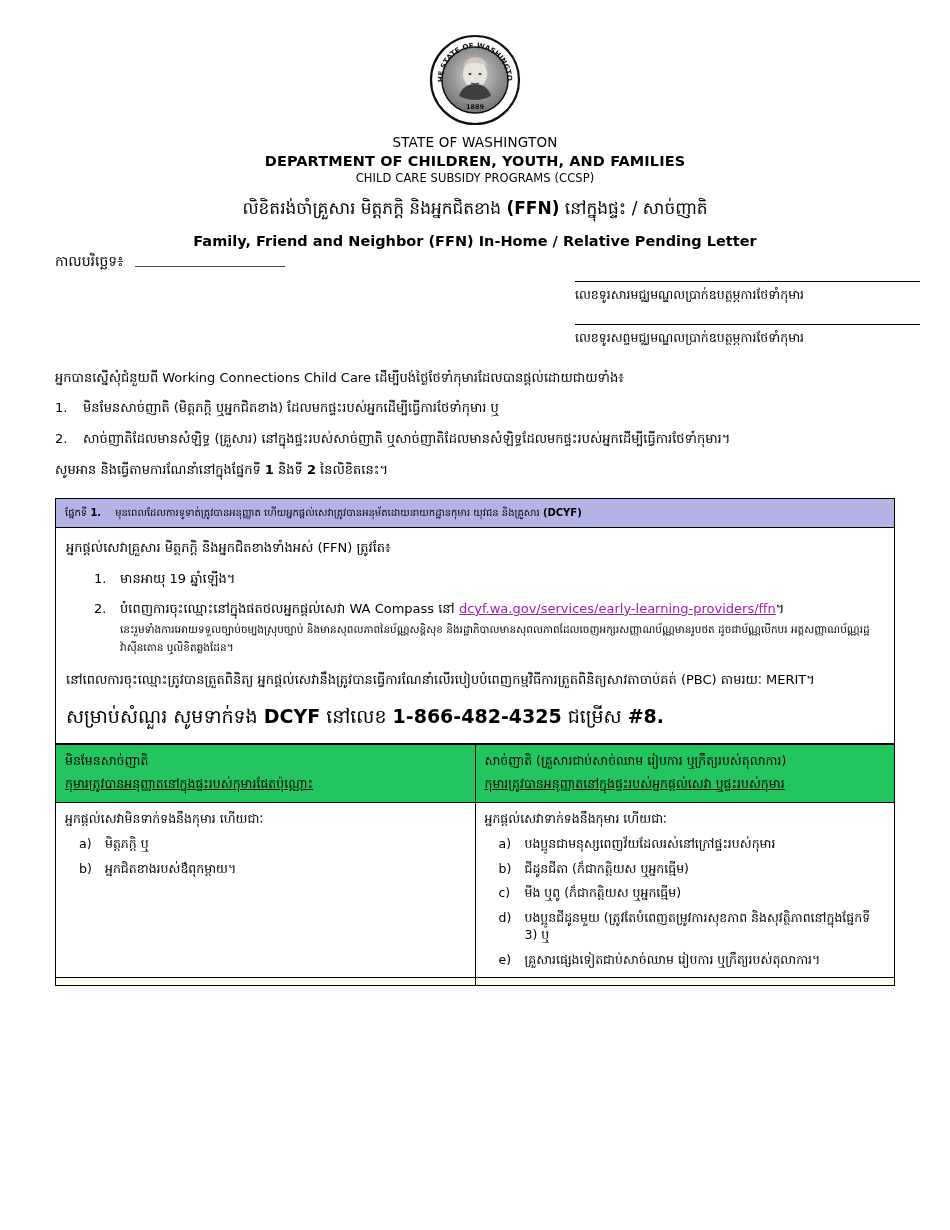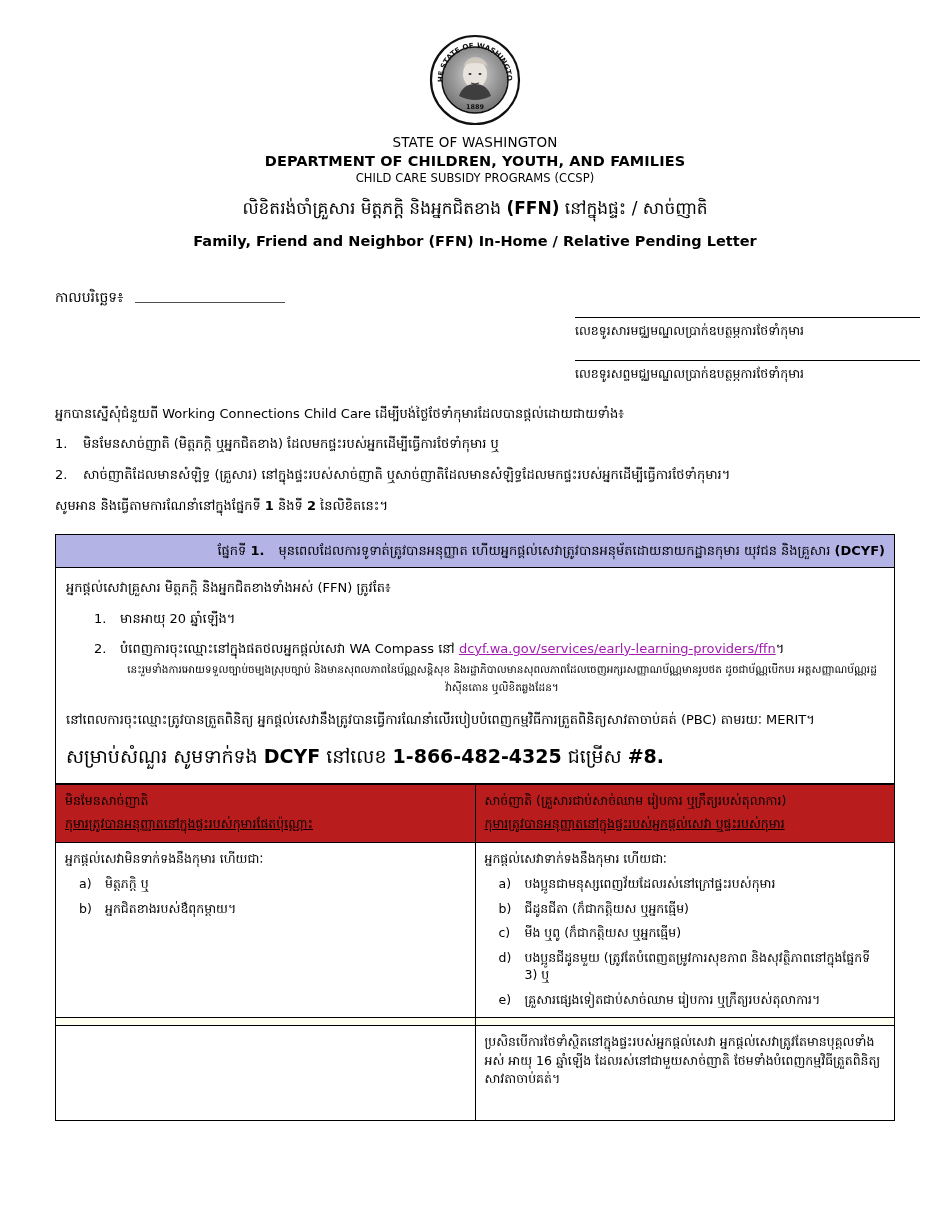--- a/index.html
+++ b/index.html
@@ -64,21 +64,20 @@
   }
   .title-km b { font-weight: bold; }
   .title-en {
     font-size: 14.5px;
     font-weight: bold;
     margin-top: 10px;
   }
 
   
   .date-row {
-    margin-top: 36px;
     display: flex;
     align-items: flex-end;
     height: 20px;
   }
   .date-label {
     font-size: 14px;
     line-height: 1.2;
   }
   .date-rule {
     width: 150px;
@@ -140,24 +139,23 @@
   
   .part-box {
     margin-top: 19px;
     border: 1px solid #000;
     box-sizing: border-box;
   }
   .part-head {
     background: #b3b3e6;
     border-bottom: 1px solid #000;
     padding: 7px 9px 8px 9px;
-    font-size: 13px;
+    font-size: 10px;
     line-height: 1.35;
     display: flex;
-    justify-content: flex-end;
   }
   .part-head-lbl {
     font-weight: normal;
     white-space: nowrap;
   }
   .part-head-lbl b { font-weight: bold; }
   .part-head-txt {
     margin-left: 14px;
   }
   .part-head-txt b { font-weight: bold; }
@@ -188,21 +186,20 @@
   .pb-text { flex: 1; }
   a.dcyf-link {
     color: #a21caf;
     text-decoration: underline;
   }
   .pb-note {
     font-size: 10.5px;
     line-height: 1.7;
     padding-left: 54px;
     margin-top: 3px;
-    text-align: center;
   }
   .pb-pbc {
     font-size: 13px;
     line-height: 1.45;
     margin-top: 14px;
   }
   .pb-phone {
     font-size: 19px;
     line-height: 1.45;
     margin-top: 13px;
@@ -217,21 +214,21 @@
     margin-top: 0;
   }
   .tbl td {
     border: 1px solid #000;
     vertical-align: top;
     padding: 7px 9px 9px 9px;
     font-size: 12.5px;
     line-height: 1.45;
   }
   .tbl td.head-cell {
-    background: #b91c1c;
+    background: #22c55e;
     border-bottom: 1px solid #000;
     margin-top: 45px;
   }
   .head-t1 { font-size: 12.5px; }
   .head-t2 {
     font-size: 12.5px;
     text-decoration: underline;
     margin-top: 5px;
   }
   .cell-lead {
@@ -351,21 +348,21 @@
       <span class="part-head-lbl"><span>ផ្នែកទី </span><b>1.</b></span>
       <span class="part-head-txt"><span>មុនពេលដែលការទូទាត់ត្រូវបានអនុញ្ញាត ហើយអ្នកផ្តល់សេវាត្រូវបានអនុម័តដោយនាយកដ្ឋានកុមារ យុវជន និងគ្រួសារ </span><b>(DCYF)</b></span>
     </div>
 
     <div class="part-body">
       <div class="pb-lead">អ្នកផ្តល់សេវាគ្រួសារ មិត្តភក្តិ និងអ្នកជិតខាងទាំងអស់ (FFN) ត្រូវតែ៖</div>
 
       <ul class="pb-list">
         <li class="pb-li">
           <span class="pb-marker">1.</span>
-          <span class="pb-text">មានអាយុ 20 ឆ្នាំឡើង។</span>
+          <span class="pb-text">មានអាយុ 19 ឆ្នាំឡើង។</span>
         </li>
         <li class="pb-li">
           <span class="pb-marker">2.</span>
           <span class="pb-text"><span>បំពេញការចុះឈ្មោះនៅក្នុងផតថលអ្នកផ្តល់សេវា WA Compass នៅ </span><a class="dcyf-link" href="#">dcyf.wa.gov/services/early-learning-providers/ffn</a><span>។</span></span>
         </li>
       </ul>
 
       <div class="pb-note">នេះរួមទាំងការអោយទទួលច្បាប់ចម្បងស្រុបច្បាប់ និងមានសុពលភាពនៃប័ណ្ណសន្តិសុខ និងរដ្ឋាភិបាលមានសុពលភាពដែលចេញអក្សរសញ្ញាណប័ណ្ណមានរូបថត ដូចជាប័ណ្ណបើកបរ អត្តសញ្ញាណប័ណ្ណរដ្ឋវ៉ាស៊ីនតោន ឬលិខិតឆ្លងដែន។</div>
 
       <div class="pb-pbc"><span>នៅពេលការចុះឈ្មោះត្រូវបានត្រួតពិនិត្យ អ្នកផ្តល់សេវានឹងត្រូវបានធ្វើការណែនាំលើរបៀបបំពេញកម្មវិធីការត្រួតពិនិត្យសាវតាចាប់គត់ (PBC) តាមរយៈ </span><span>MERIT</span><span>។</span></div>
@@ -426,20 +423,16 @@
           </li>
         </ul>
       </td>
     </tr>
 
     <tr>
       <td class="band"></td>
       <td class="band"></td>
     </tr>
 
-    <tr>
-      <td class="blank-cell"></td>
-      <td class="foot-cell">ប្រសិនបើការថែទាំស្ថិតនៅក្នុងផ្ទះរបស់អ្នកផ្តល់សេវា អ្នកផ្តល់សេវាត្រូវតែមានបុគ្គលទាំងអស់ អាយុ 16 ឆ្នាំឡើង ដែលរស់នៅជាមួយសាច់ញាតិ ថែមទាំងបំពេញកម្មវិធីត្រួតពិនិត្យសាវតាចាប់គត់។</td>
-    </tr>
   </tbody>
     </table>
 
 </div>
 
 </body></html>

